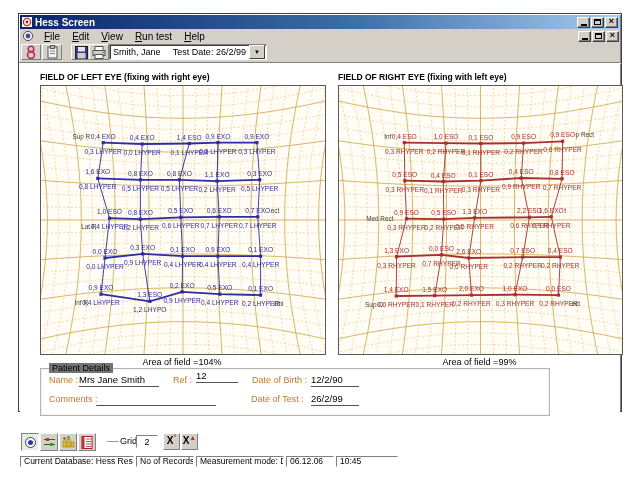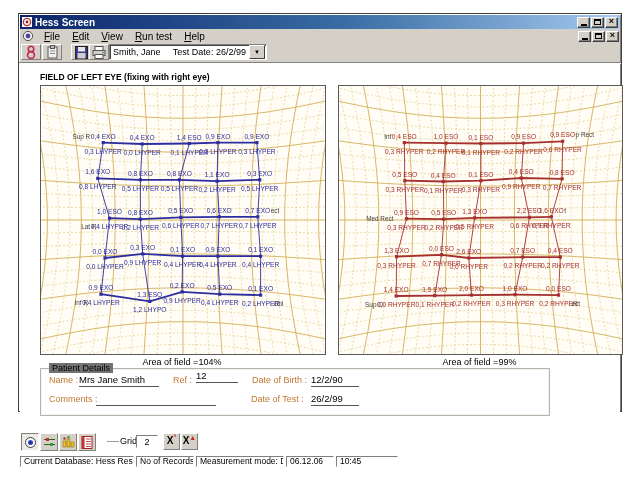--- a/index.html
+++ b/index.html
@@ -323,20 +323,21 @@
             <text x="49.2" y="52.6" text-anchor="end" font-size="6.4" fill="#3d3d3d">Sup R</text>
             <text x="55.5" y="143.2" text-anchor="end" font-size="6.4" fill="#3d3d3d">Lat R</text>
             <text x="47" y="219.2" text-anchor="end" font-size="6.4" fill="#3d3d3d">Inf R</text>
             <text x="229.8" y="126.80000000000001" text-anchor="start" font-size="6.4" fill="#3d3d3d">ect</text>
             <text x="232.6" y="220.1" text-anchor="start" font-size="6.4" fill="#3d3d3d">Obl</text>
           </g>
         </svg>
     </div>
     <div class="chart-caption" style="left:20px;width:284px">Area of field =104%</div>
 
+    <div class="chart-title" style="left:318px">FIELD OF RIGHT EYE (fixing with left eye)</div>
     <div class="chart-box" style="left:318px;width:283px">
       <svg id="svg-right" width="283" height="268">
           <g>
             <polyline points="-18.5,-43.7 -2.5,-38.3 13.5,-33.3 29.5,-28.7 45.5,-24.7 61.5,-21.2 77.5,-18.3 93.5,-15.9 109.5,-14.3 125.5,-13.2 141.5,-12.9 157.5,-13.2 173.5,-14.3 189.5,-15.9 205.5,-18.3 221.5,-21.2 237.5,-24.7 253.5,-28.7 269.5,-33.3 285.5,-38.3 301.5,-43.7" fill="none" stroke="#e4c87e" stroke-width="0.65" stroke-dasharray="2 2"></polyline>
             <polyline points="-36.2,-26.0 -30.8,-10.0 -25.8,6.0 -21.2,22.0 -17.2,38.0 -13.7,54.0 -10.8,70.0 -8.4,86.0 -6.8,102.0 -5.7,118.0 -5.4,134.0 -5.7,150.0 -6.8,166.0 -8.4,182.0 -10.8,198.0 -13.7,214.0 -17.2,230.0 -21.2,246.0 -25.8,262.0 -30.8,278.0 -36.2,294.0" fill="none" stroke="#e4c87e" stroke-width="0.65" stroke-dasharray="2 2"></polyline>
             <polyline points="-18.5,-30.0 -2.5,-25.0 13.5,-20.4 29.5,-16.2 45.5,-12.5 61.5,-9.2 77.5,-6.5 93.5,-4.4 109.5,-2.9 125.5,-1.9 141.5,-1.6 157.5,-1.9 173.5,-2.9 189.5,-4.4 205.5,-6.5 221.5,-9.2 237.5,-12.5 253.5,-16.2 269.5,-20.4 285.5,-25.0 301.5,-30.0" fill="none" stroke="#cfa544" stroke-width="0.8"></polyline>
             <polyline points="-22.5,-26.0 -17.5,-10.0 -12.9,6.0 -8.7,22.0 -5.0,38.0 -1.7,54.0 1.0,70.0 3.1,86.0 4.6,102.0 5.6,118.0 5.9,134.0 5.6,150.0 4.6,166.0 3.1,182.0 1.0,198.0 -1.7,214.0 -5.0,230.0 -8.7,246.0 -12.9,262.0 -17.5,278.0 -22.5,294.0" fill="none" stroke="#cfa544" stroke-width="0.8"></polyline>
             <polyline points="-18.5,-16.4 -2.5,-11.8 13.5,-7.5 29.5,-3.7 45.5,-0.3 61.5,2.7 77.5,5.2 93.5,7.1 109.5,8.6 125.5,9.4 141.5,9.7 157.5,9.4 173.5,8.6 189.5,7.1 205.5,5.2 221.5,2.7 237.5,-0.3 253.5,-3.7 269.5,-7.5 285.5,-11.8 301.5,-16.4" fill="none" stroke="#e4c87e" stroke-width="0.65" stroke-dasharray="2 2"></polyline>
             <polyline points="-8.9,-26.0 -4.3,-10.0 -0.0,6.0 3.8,22.0 7.2,38.0 10.2,54.0 12.7,70.0 14.6,86.0 16.1,102.0 16.9,118.0 17.2,134.0 16.9,150.0 16.1,166.0 14.6,182.0 12.7,198.0 10.2,214.0 7.2,230.0 3.8,246.0 -0.0,262.0 -4.3,278.0 -8.9,294.0" fill="none" stroke="#e4c87e" stroke-width="0.65" stroke-dasharray="2 2"></polyline>
             <polyline points="-18.5,-2.7 -2.5,1.5 13.5,5.3 29.5,8.8 45.5,11.9 61.5,14.6 77.5,16.9 93.5,18.7 109.5,20.0 125.5,20.7 141.5,21.0 157.5,20.7 173.5,20.0 189.5,18.7 205.5,16.9 221.5,14.6 237.5,11.9 253.5,8.8 269.5,5.3 285.5,1.5 301.5,-2.7" fill="none" stroke="#e4c87e" stroke-width="0.65" stroke-dasharray="2 2"></polyline>

